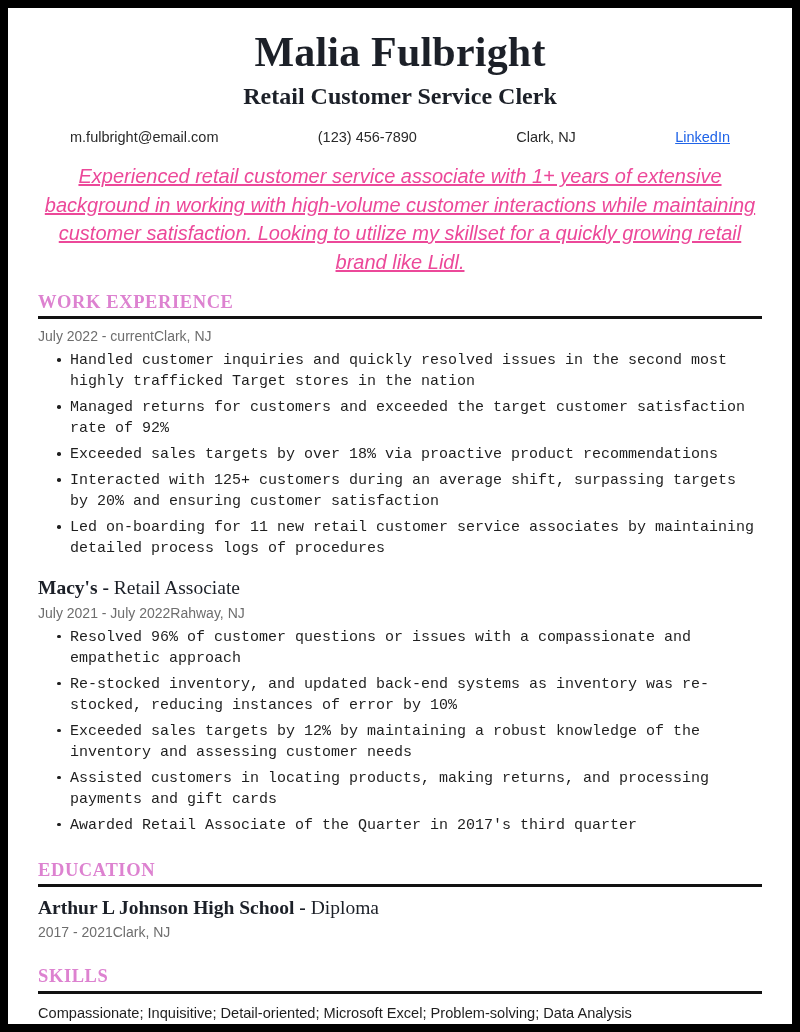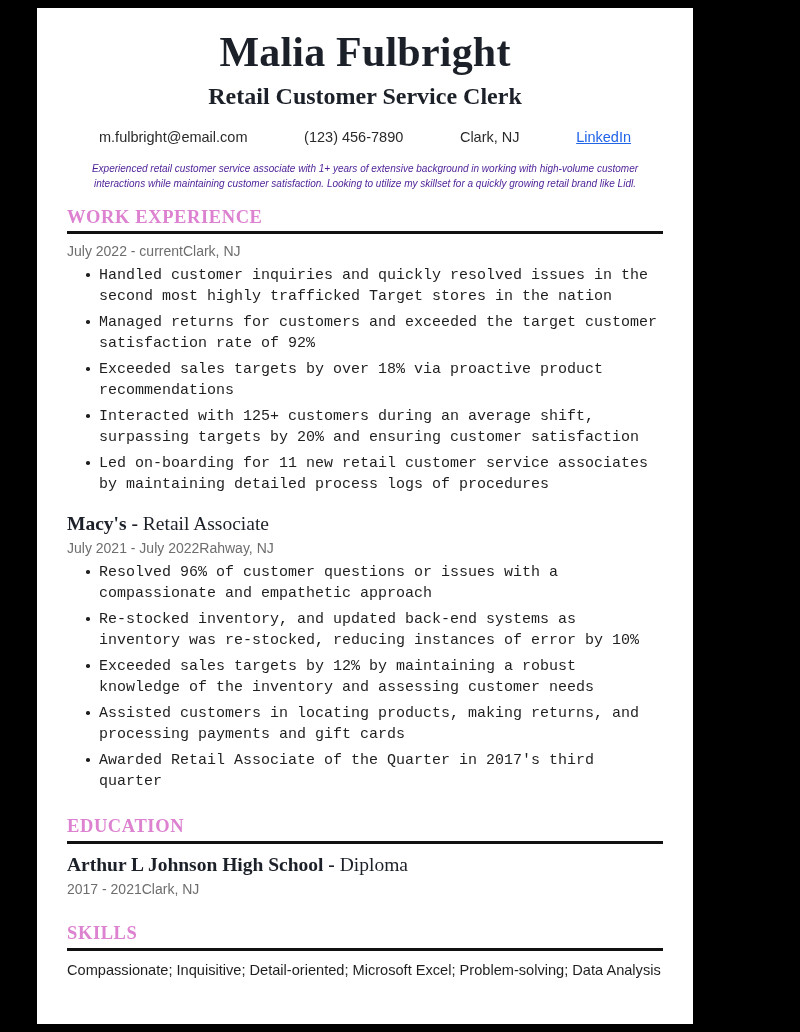--- a/index.html
+++ b/index.html
@@ -10,27 +10,26 @@
   body {
     width: 800px;
     height: 1032px;
     overflow: hidden;
     font-family: "Liberation Sans", sans-serif;
   }
   #resume-page {
     position: absolute;
     left: 8px;
     top: 8px;
-    width: 656px;
+    width: 784px;
     height: 1016px;
     background: #ffffff;
     box-sizing: border-box;
     padding: 22px 30px 0 30px;
     overflow: hidden;
-    margin-left: 29px;
   }
 
   
   .name {
     text-align: center;
     font-family: "Liberation Serif", serif;
     font-weight: bold;
     font-size: 42px;
     line-height: 1.08;
     color: #1c2028;
@@ -61,23 +60,24 @@
     color: #2064e8;
     text-decoration: underline;
   }
 
   
   .summary {
     margin: 17px 4px 0 4px;
     text-align: center;
     font-family: "Liberation Sans", sans-serif;
     font-style: italic;
-    font-size: 10px;
+    font-size: 20px;
     line-height: 1.42;
-    color: #4c1d95;
+    color: #ec4899;
+    text-decoration: underline;
   }
 
   
   .section { margin-top: 16px; }
   .section-title {
     font-family: "Liberation Serif", serif;
     font-weight: bold;
     font-size: 18.5px;
     letter-spacing: 0.6px;
     color: #dd82d0;

